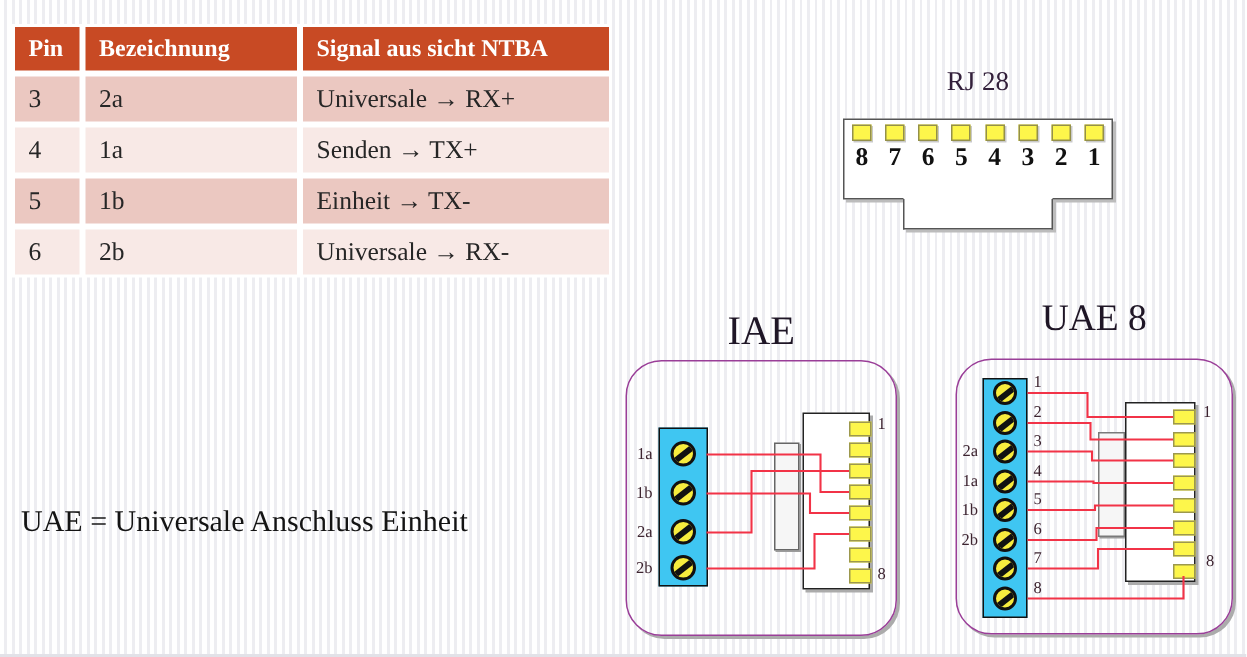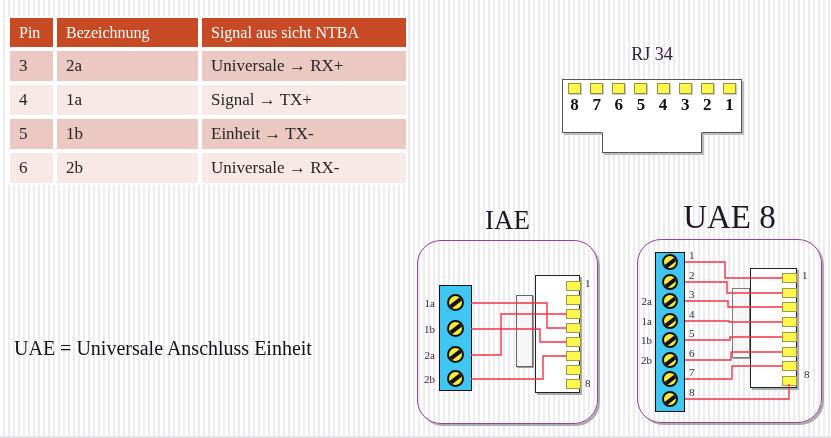--- a/index.html
+++ b/index.html
@@ -8,21 +8,21 @@
     font-family:"Liberation Serif", serif;
     background:repeating-linear-gradient(90deg,#ffffff 0px,#ffffff 3px,#ededf1 3px,#ededf1 5px);
   }
   
   .pin-table{
     position:absolute;left:8px;top:16px;background:#ffffff;padding:2px;
     display:grid;grid-template-columns:43px 141px 204px;grid-auto-rows:auto;gap:4px;
   }
   .pt-cell{height:30px;display:flex;align-items:center;box-sizing:border-box;
     padding-left:9px;font-size:17px;color:#262626;white-space:pre;}
-  .pt-head{height:29px;background:#c84a24;color:#ffffff;font-weight:normal;font-size:16px;}
+  .pt-head{height:29px;background:#c84a24;color:#ffffff;font-weight:bold;font-size:16px;}
   .row-a{background:#ebc8c1;}
   .row-b{background:#f8e9e6;}
   
   .legend{position:absolute;left:14px;top:266px;font-size:20px;color:#141414;
     line-height:33px;white-space:pre;}
   
   .rj45-title{position:absolute;left:562px;top:44px;width:180px;text-align:center;
     font-size:18px;color:#33203b;}
   .rj45-body{position:absolute;left:562px;top:79px;width:180px;height:54px;background:#ffffff;
     border:1px solid #555555;box-shadow:2px 2px 0 #bcbcbc;box-sizing:border-box;}
@@ -62,36 +62,36 @@
   <div class="pt-cell pt-head">Pin</div>
   <div class="pt-cell pt-head">Bezeichnung</div>
   <div class="pt-cell pt-head">Signal aus sicht NTBA</div>
 
   <div class="pt-cell row-a">3</div>
   <div class="pt-cell row-a">2a</div>
   <div class="pt-cell row-a">Universale → RX+</div>
 
   <div class="pt-cell row-b">4</div>
   <div class="pt-cell row-b">1a</div>
-  <div class="pt-cell row-b">Signal → TX+</div>
+  <div class="pt-cell row-b">Senden → TX+</div>
 
   <div class="pt-cell row-a">5</div>
   <div class="pt-cell row-a">1b</div>
   <div class="pt-cell row-a">Einheit → TX-</div>
 
   <div class="pt-cell row-b">6</div>
   <div class="pt-cell row-b">2b</div>
   <div class="pt-cell row-b">Universale → RX-</div>
 </div>
 
 <div class="legend">
   <div>UAE = Universale Anschluss Einheit</div>
 </div>
 
-<div class="rj45-title">RJ 34</div>
+<div class="rj45-title">RJ 28</div>
 <div class="rj45-body">
   <div class="rj45-pins">
     <div class="rj45-pin"></div>
     <div class="rj45-pin"></div>
     <div class="rj45-pin"></div>
     <div class="rj45-pin"></div>
     <div class="rj45-pin"></div>
     <div class="rj45-pin"></div>
     <div class="rj45-pin"></div>
     <div class="rj45-pin"></div>
@@ -126,21 +126,21 @@
 <div class="cpin" style="left:566px;top:295px;"></div>
 <div class="cpin" style="left:566px;top:309px;"></div>
 <div class="cpin" style="left:566px;top:323px;"></div>
 <div class="cpin" style="left:566px;top:337px;"></div>
 <div class="cpin" style="left:566px;top:351px;"></div>
 <div class="cpin" style="left:566px;top:365px;"></div>
 <div class="cpin" style="left:566px;top:379px;"></div>
 <div class="small-label" style="left:585px;top:277px;">1</div>
 <div class="small-label" style="left:585px;top:377px;">8</div>
 
-<div class="diagram-title" style="left:637px;top:199px;width:185px;font-size:33px;">UAE 8</div>
+<div class="diagram-title" style="left:637px;top:199px;width:185px;font-size:25px;">UAE 8</div>
 <div class="panel" style="left:637px;top:239px;width:185px;height:184px;"></div>
 <div class="cyanblock" style="left:655px;top:252px;width:30px;height:160px;"></div>
 <div class="screw screw-s" style="left:662px;top:254px;"></div>
 <div class="screw screw-s" style="left:662px;top:274px;"></div>
 <div class="screw screw-s" style="left:662px;top:293px;"></div>
 <div class="screw screw-s" style="left:662px;top:313px;"></div>
 <div class="screw screw-s" style="left:662px;top:332px;"></div>
 <div class="screw screw-s" style="left:662px;top:352px;"></div>
 <div class="screw screw-s" style="left:662px;top:371px;"></div>
 <div class="screw screw-s" style="left:662px;top:391px;"></div>

